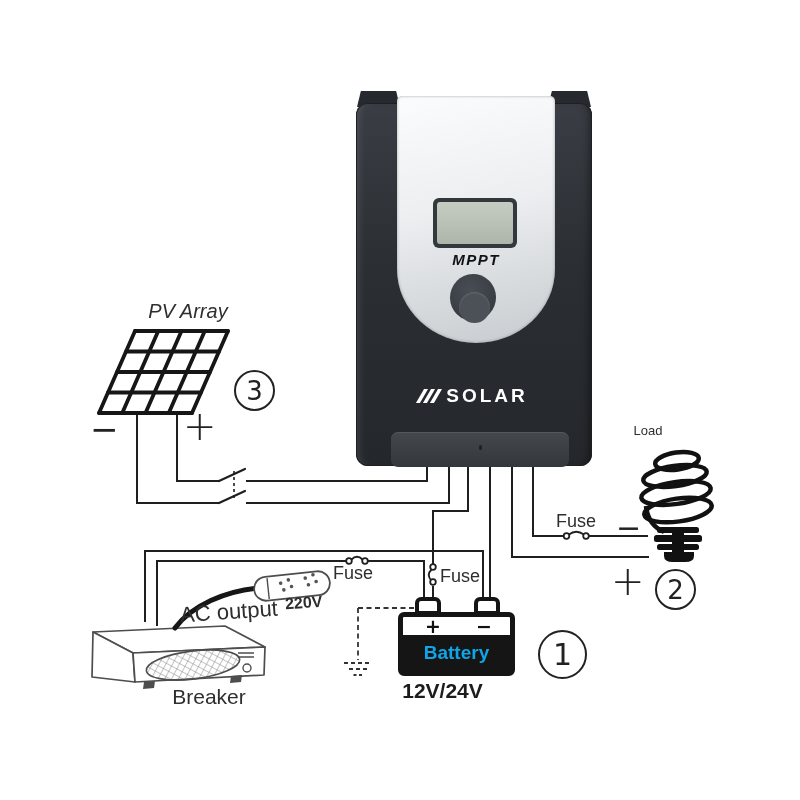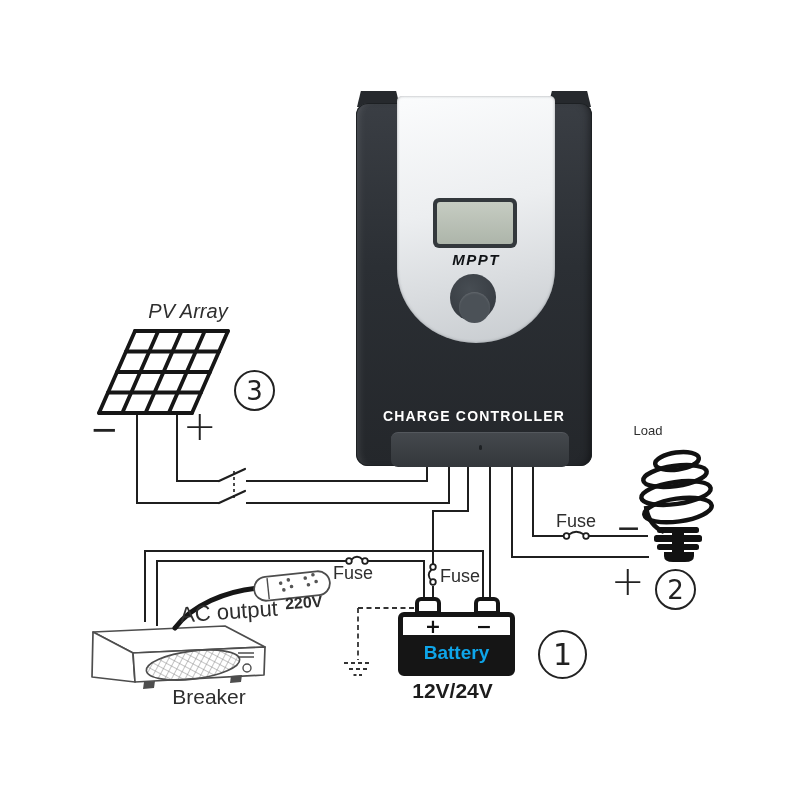--- a/index.html
+++ b/index.html
@@ -47,21 +47,21 @@
           background:#1e2124;border-radius:2px;}
   
   .bat-term{position:absolute;width:26px;height:18px;background:#fff;border:4px solid #151515;
             border-radius:6px 6px 0 0;box-sizing:border-box;}
   .battery{position:absolute;left:398px;top:604px;width:117px;height:64px;background:#151515;
            border:5px solid #151515;border-radius:6px;box-sizing:border-box;overflow:hidden;}
   .bat-band{height:18px;background:#fff;display:flex;justify-content:space-between;
             align-items:center;padding:0 18px 0 22px;font-family:"DejaVu Sans",sans-serif;
             font-weight:700;font-size:19px;color:#111;}
   .bat-name{color:#0ea5e9;text-align:center;font-size:19px;font-weight:700;margin-top:7px;}
-  .bat-voltage{position:absolute;left:394px;top:671px;width:117px;text-align:center;
+  .bat-voltage{position:absolute;left:384px;top:671px;width:117px;text-align:center;
             font-size:21px;font-weight:700;color:#1c1c1c;}
 </style>
 </head>
 <body>
 
 <div class="canvas">
 
   <svg class="layer" width="800" height="800" viewBox="0 0 800 800">
     <defs>
       <pattern id="mesh" width="6" height="6" patternUnits="userSpaceOnUse" patternTransform="rotate(35)">
@@ -172,21 +172,26 @@
     <div class="ctl-cap" style="left:1px;"></div>
     <div class="ctl-cap" style="left:192px;"></div>
     <div class="ctl-body"></div>
     <div class="ctl-silver"></div>
     <div class="lcd">
       <div class="lcd-screen"></div>
     </div>
     <div class="mppt">MPPT</div>
     <div class="btn-outer"></div>
     <div class="btn-inner"></div>
-    <div class="brand2">CHARGE CONTROLLER</div>
+    <div class="brand1">
+      <i class="slash"></i>
+        <i class="slash"></i>
+        <i class="slash"></i>
+        <span class="txt">SOLAR</span>
+    </div>
     <div class="ctl-cover">
       <div class="hole"></div>
     </div>
   </div>
 
   <div class="bat-term" style="left:415px;top:589px;"></div>
   <div class="bat-term" style="left:474px;top:589px;"></div>
   <div class="battery">
     <div class="bat-band">
       <span>+</span>

